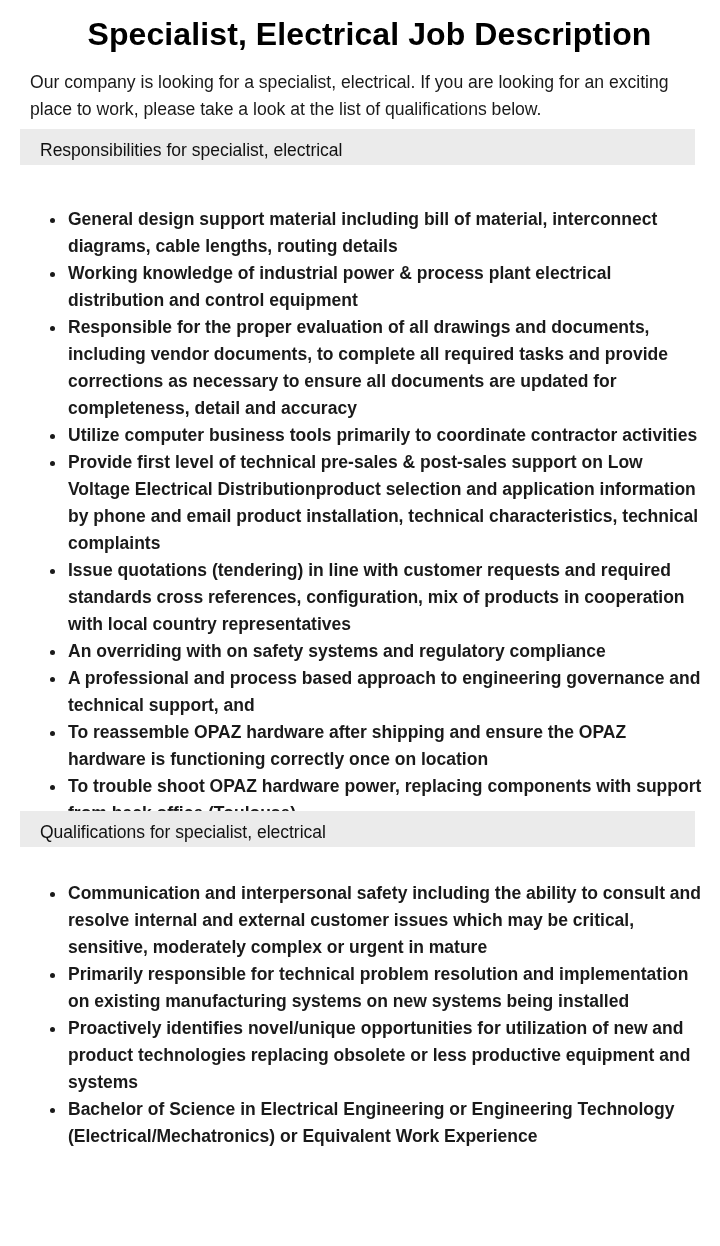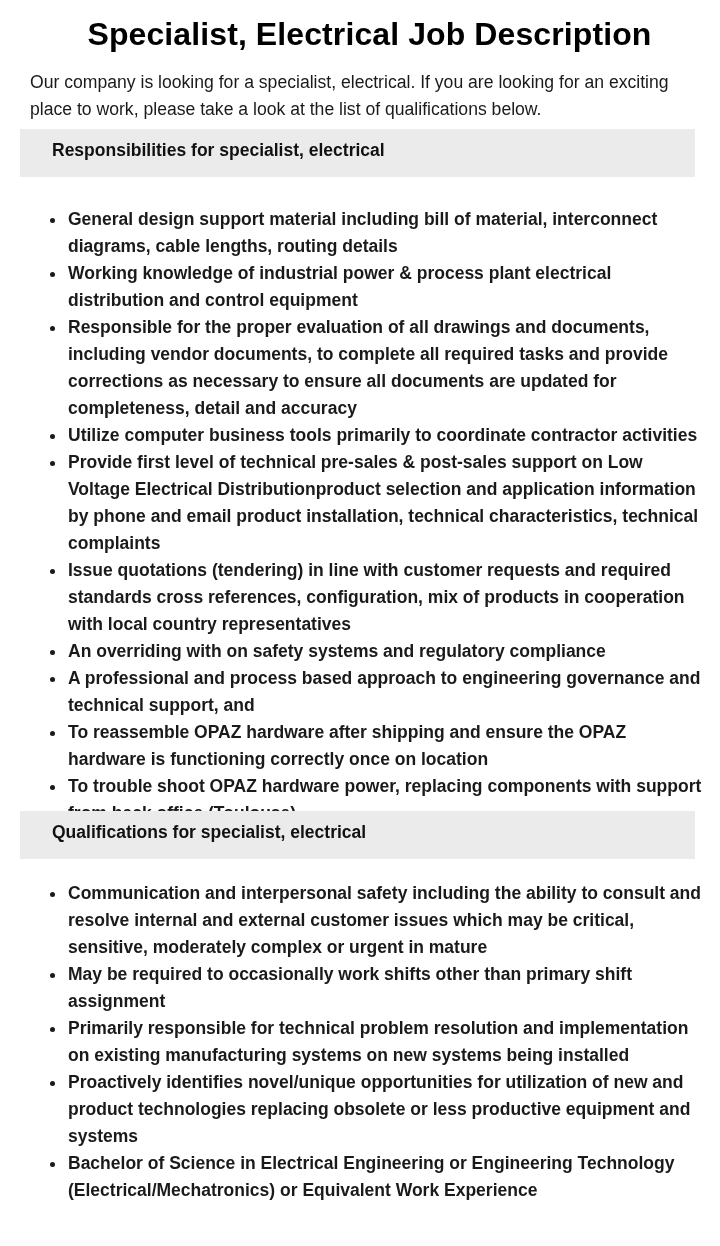--- a/index.html
+++ b/index.html
@@ -12,23 +12,23 @@
   h1 {
     margin: 12px; position: absolute; top: 2px; left: 0; width: 715px;
     text-align: center; font-size: 32px; font-weight: bold; line-height: 40px;
     color: #000; letter-spacing: 0.1px;
   }
   .intro {
     position: absolute; top: 59px; left: 20px; width: 680px;
     font-size: 17.6px; line-height: 27px; margin: 10px; color: #1a1a1a;
   }
   .section-header {
-    position: absolute; left: 20px; width: 675px; height: 48px;
-    background: #ebebeb; box-sizing: border-box; padding-left: 32px;
-    font-size: 17.5px; font-weight: bold; line-height: 42px; color: #111;
+    position: absolute; left: 20px; width: 675px; height: 36px;
+    background: #ebebeb; box-sizing: border-box; padding-left: 20px;
+    font-size: 17.5px; font-weight: normal; line-height: 42px; color: #111;
   }
   ul.list {
     position: absolute; left: 12px; width: 680px; margin: 16px; padding: 0 0 0 40px;
     box-sizing: border-box; list-style: none; font-weight: bold;
   }
   ul.list li {
     position: relative; font-size: 17.5px; line-height: 27px; color: #1a1a1a;
   }
   ul.list li::before {
     content: ""; position: absolute; left: -18px; top: 12px;
@@ -52,18 +52,17 @@
     <li>Issue quotations (tendering) in line with customer requests and required standards cross references, configuration, mix of products in cooperation with local country representatives</li>
     <li>An overriding with on safety systems and regulatory compliance</li>
     <li>A professional and process based approach to engineering governance and technical support, and</li>
     <li>To reassemble OPAZ hardware after shipping and ensure the OPAZ hardware is functioning correctly once on location</li>
     <li>To trouble shoot OPAZ hardware power, replacing components with support from back office (Toulouse)</li>
   </ul>
 
   <div class="section-header" style="top:811px;">Qualifications for specialist, electrical</div>
   <ul class="list" style="top:864px;">
     <li>Communication and interpersonal safety including the ability to consult and resolve internal and external customer issues which may be critical, sensitive, moderately complex or urgent in mature</li>
-    <li>May be required to occasionally work shifts other than primary shift assignment</li>
     <li>Primarily responsible for technical problem resolution and implementation on existing manufacturing systems on new systems being installed</li>
     <li>Proactively identifies novel/unique opportunities for utilization of new and product technologies replacing obsolete or less productive equipment and systems</li>
     <li>Bachelor of Science in Electrical Engineering or Engineering Technology (Electrical/Mechatronics) or Equivalent Work Experience</li>
   </ul>
 </div>
 
 </body></html>

